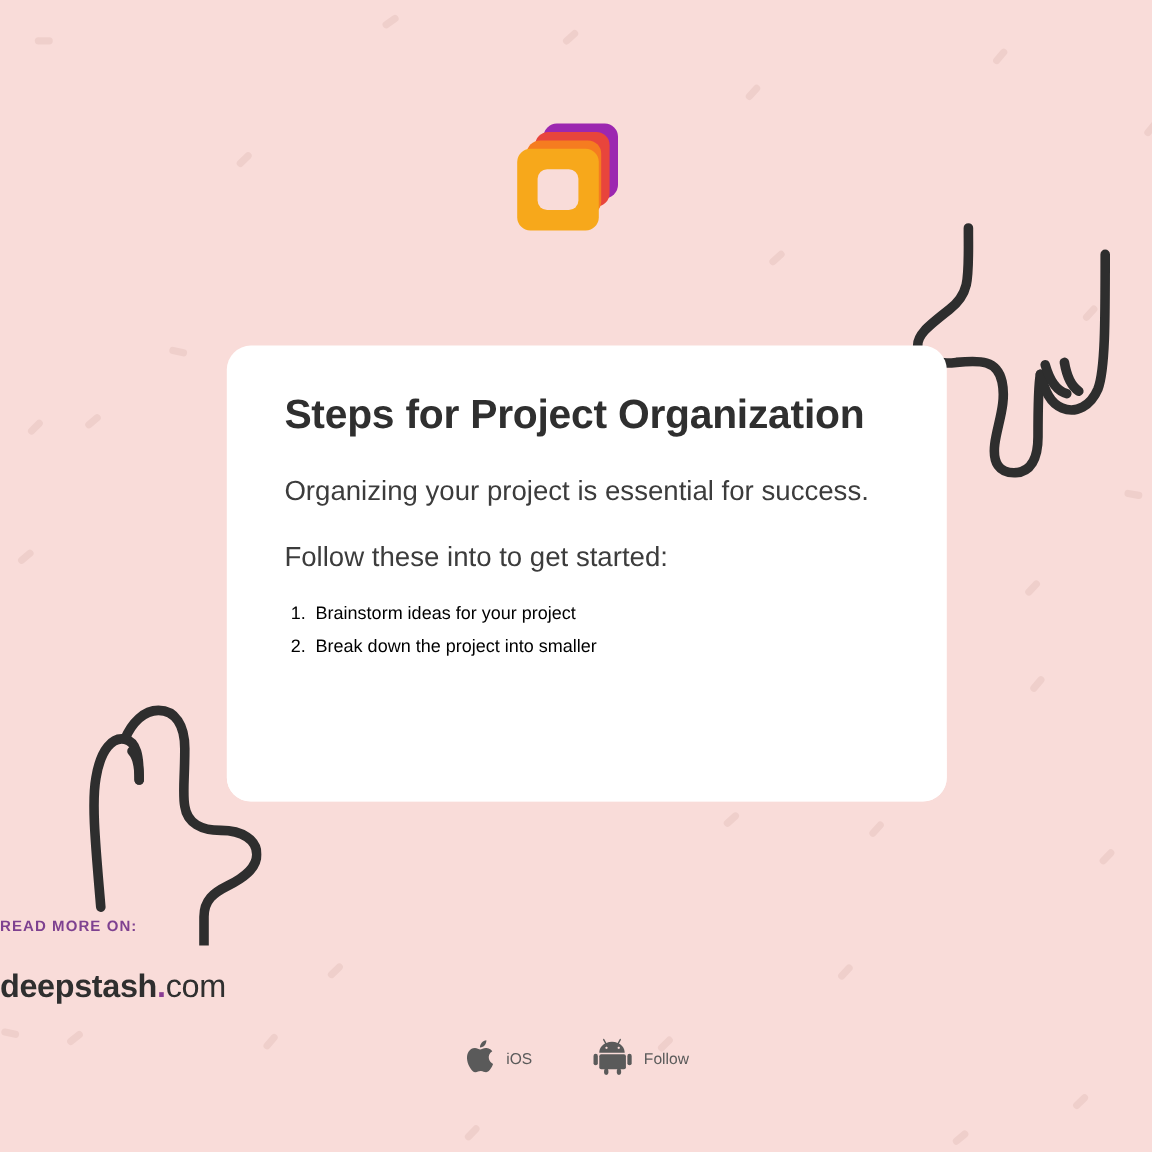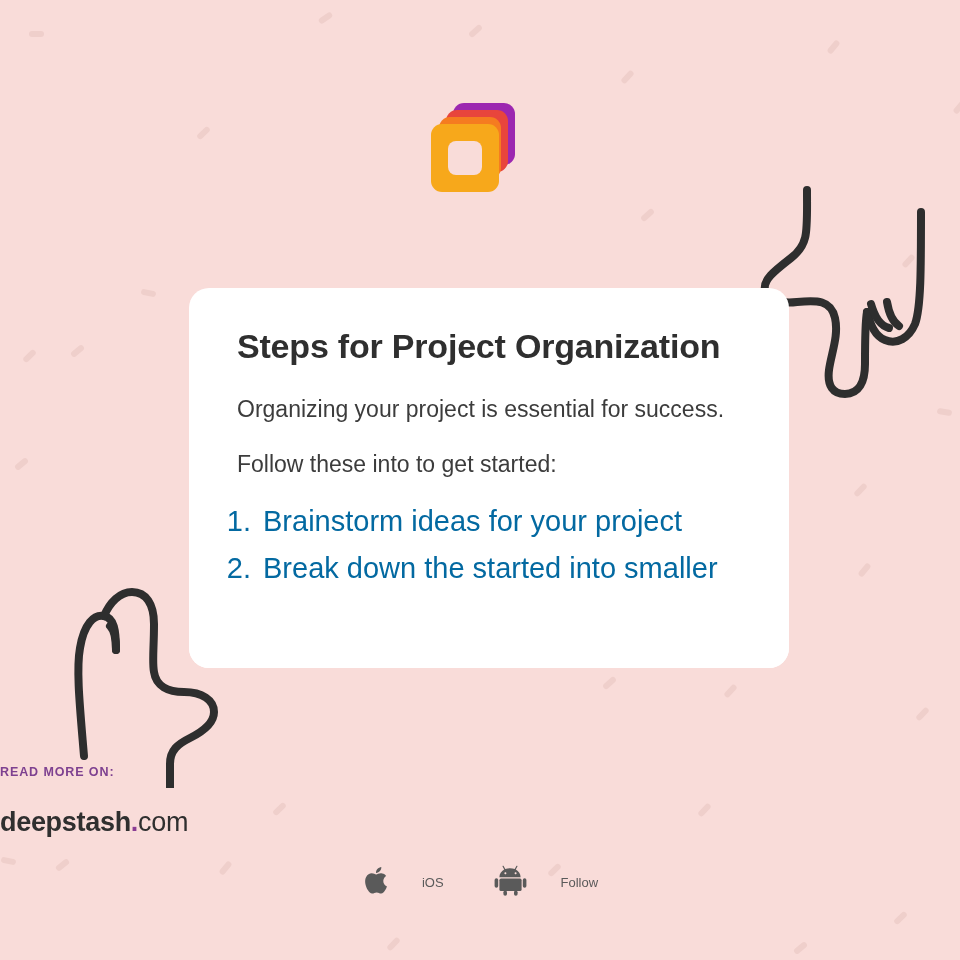--- a/index.html
+++ b/index.html
@@ -89,23 +89,23 @@
   .card-para {
     margin: 22px 0 0 0;
     font-size: 23px;
     line-height: 1.42;
     color: #3C3C3C;
     font-weight: normal;
   }
   #card-list {
     margin: 20px 0 0 0;
     padding: 0 0 0 22px;
-    font-size: 29px;
+    font-size: 15px;
     line-height: 1.42;
-    color: #0369a1;
+    color: #000000;
   }
   #card-list li {
     margin: 0 0 6px 0;
     padding-left: 4px;
   }
   #card-fade {
     position: absolute;
     left: 0;
     right: 0;
     bottom: 0;
@@ -146,21 +146,20 @@
     gap: 50px;
   }
   .store {
     display: flex;
     align-items: center;
     gap: 9px;
   }
   .store-label {
     font-size: 13px;
     color: #5A5A5A;
-    margin-left: 24px;
   }
 </style>
 </head>
 <body>
 
 <div id="stage">
 
   <div id="confetti-layer">
       <div class="confetti" style="left: 29px; top: 31px; background: rgb(239, 207, 203); transform: rotate(0deg);"></div>
       <div class="confetti" style="left: 196px; top: 130px; background: rgb(239, 207, 203); transform: rotate(-44deg);"></div>
@@ -221,21 +220,21 @@
     </svg>
   </div>
 
   <div id="card">
     <div id="card-inner">
       <h1 id="card-title">Steps for Project Organization</h1>
       <p class="card-para">Organizing your project is essential for success.</p>
       <p class="card-para">Follow these into to get started:</p>
       <ol id="card-list">
         <li>Brainstorm ideas for your project</li>
-        <li>Break down the started into smaller</li>
+        <li>Break down the project into smaller</li>
       </ol>
     </div>
     <div id="card-fade"></div>
   </div>
 
   <div id="footer">
     <div id="read-more">READ MORE ON:</div>
 
     <div id="wordmark">
       <span class="brand">deepstash</span><span class="dot">.</span><span class="tld">com</span>

